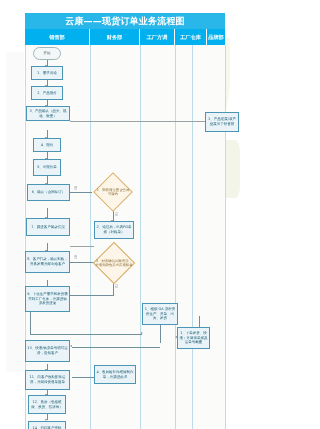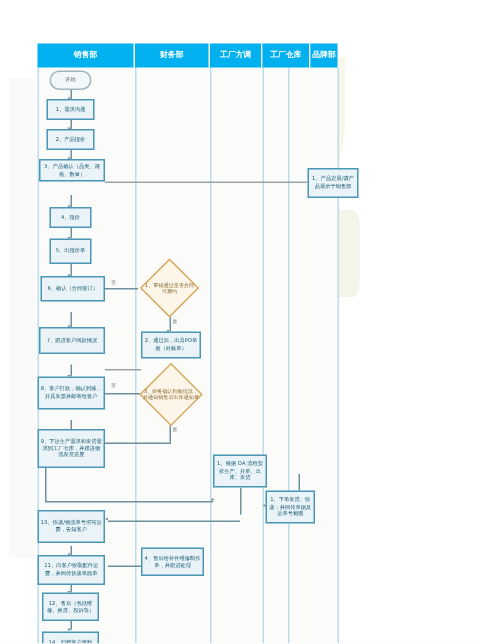--- a/index.html
+++ b/index.html
@@ -95,20 +95,21 @@
 
   <div class="lane-band" style="left:25px;width:200px;"></div>
 
   <div class="grid-left"></div>
   <div class="lane-col" style="left:90px;"></div>
   <div class="lane-col" style="left:140px;"></div>
   <div class="lane-col" style="left:175px;"></div>
   <div class="lane-col" style="left:192px;"></div>
   <div class="grid-right"></div>
 
+  <div id="titlebar">云康——现货订单业务流程图</div>
 
   <div id="headrow">
     <div class="head-cell" style="left:0px;width:65px;">销售部</div>
     <div class="head-cell" style="left:65px;width:50px;">财务部</div>
     <div class="head-cell" style="left:115px;width:35px;">工厂方调</div>
     <div class="head-cell" style="left:150px;width:32px;">工厂仓库</div>
     <div class="head-cell" style="left:182px;width:18px;">品牌部</div>
   </div>
 
   <div class="ln v" style="left:47px;top:60px;height:6px;"></div>

